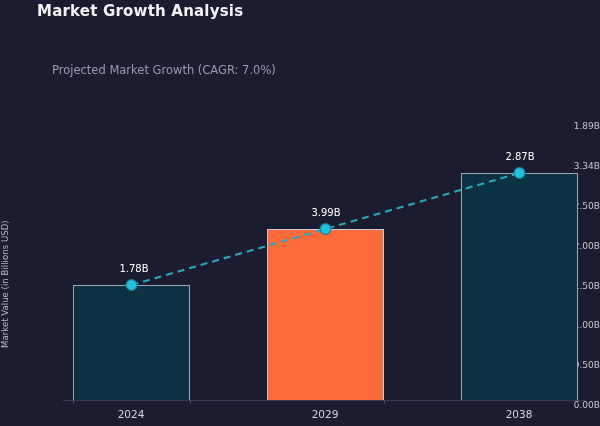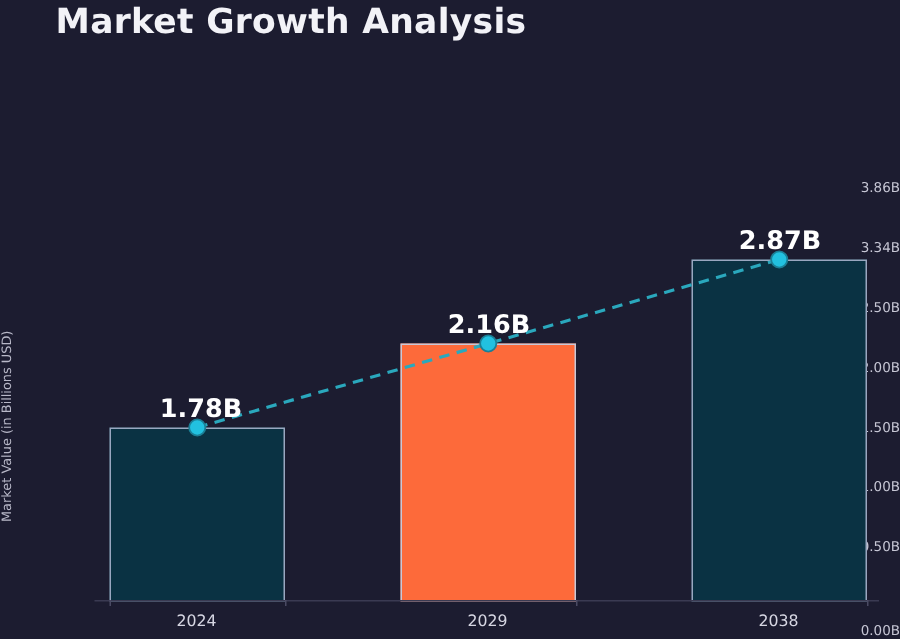--- a/index.html
+++ b/index.html
@@ -17,21 +17,21 @@
     position: relative;
     width: 600px;
     height: 426px;
     background: #1c1c30;
   }
   
   #chart-title {
     position: absolute;
     left: 37px;
     top: 2px;
-    font-size: 23px;
+    font-size: 15px;
     font-weight: bold;
     color: #f2f2f7;
     letter-spacing: 0.2px;
     white-space: nowrap;
   }
   #chart-subtitle {
     position: absolute;
     left: 52px;
     top: 63px;
     font-size: 11.5px;
@@ -100,63 +100,64 @@
     position: absolute;
     left: 0;
     top: 0;
     width: 600px;
     height: 426px;
     pointer-events: none;
   }
   
   .value-label {
     position: absolute;
-    font-size: 17px;
-    font-weight: bold;
+    font-size: 10px;
+    font-weight: normal;
     color: #ffffff;
     white-space: nowrap;
     transform: translateX(-50%);
   }
 </style>
 </head>
 <body>
 
 <div id="figure">
 
   <div id="chart-title">Market Growth Analysis</div>
+  <div id="chart-subtitle">Projected Market Growth (CAGR: 7.0%)</div>
 
   <div id="y-axis-label">Market Value (in Billions USD)</div>
 
-  <div class="y-tick-label" style="top:121px; width:56px;">3.86B</div>
+  <div class="y-tick-label" style="top:121px; width:56px;">1.89B</div>
   <div class="y-tick-label" style="top:161px; width:56px;">3.34B</div>
   <div class="y-tick-label" style="top:201px; width:56px;">2.50B</div>
   <div class="y-tick-label" style="top:241px; width:56px;">2.00B</div>
   <div class="y-tick-label" style="top:281px; width:56px;">1.50B</div>
   <div class="y-tick-label" style="top:320px; width:56px;">1.00B</div>
   <div class="y-tick-label" style="top:360px; width:56px;">0.50B</div>
-  <div class="y-tick-label" style="top:416px; width:56px;">0.00B</div>
+  <div class="y-tick-label" style="top:400px; width:56px;">0.00B</div>
 
   <div class="bar normal" style="left:73px;  top:285px; width:117px; height:116px;"></div>
   <div class="bar highlight" style="left:267px; top:229px; width:117px; height:172px;"></div>
   <div class="bar normal" style="left:461px; top:173px; width:117px; height:228px;"></div>
 
   <div id="axis-bottom"></div>
   <div class="x-tick-mark" style="left:73px;"></div>
   <div class="x-tick-mark" style="left:190px;"></div>
   <div class="x-tick-mark" style="left:384px;"></div>
   <div class="x-tick-mark" style="left:578px;"></div>
 
   <svg id="trend-svg" viewBox="0 0 600 426">
     <polyline points="131.5,285 325.5,229 519.5,173" fill="none" stroke="#2aa8bd" stroke-width="2.1" stroke-dasharray="7,5" stroke-linecap="butt"></polyline>
     <circle cx="131.5" cy="285" r="5.4" fill="#22c1e0" stroke="#1b7f96" stroke-width="1.2"></circle>
     <circle cx="325.5" cy="229" r="5.4" fill="#22c1e0" stroke="#1b7f96" stroke-width="1.2"></circle>
     <circle cx="519.5" cy="173" r="5.4" fill="#22c1e0" stroke="#1b7f96" stroke-width="1.2"></circle>
   </svg>
 
   <div class="value-label" style="left:134px; top:263px;">1.78B</div>
-  <div class="value-label" style="left:326px; top:207px;">2.16B</div>
+  <div class="value-label" style="left:326px; top:207px;">3.99B</div>
   <div class="value-label" style="left:520px; top:151px;">2.87B</div>
 
   <div class="x-tick-label" style="left:131px;">2024</div>
   <div class="x-tick-label" style="left:325px;">2029</div>
   <div class="x-tick-label" style="left:519px;">2038</div>
 
 </div>
 
 </body></html>

